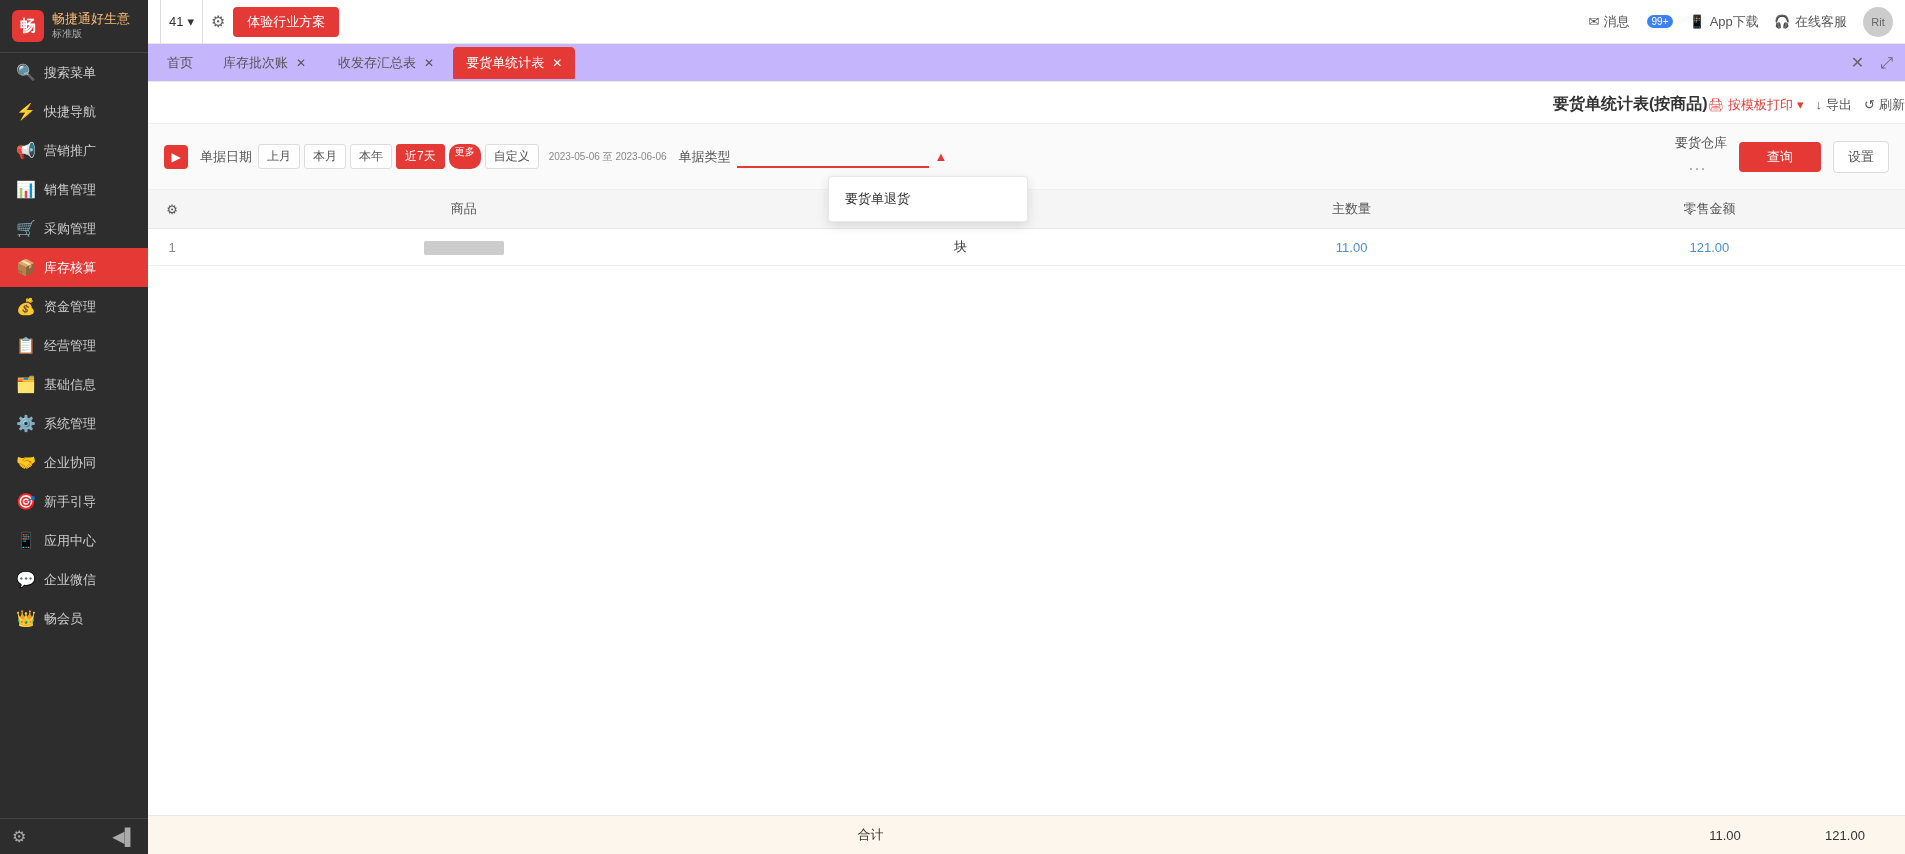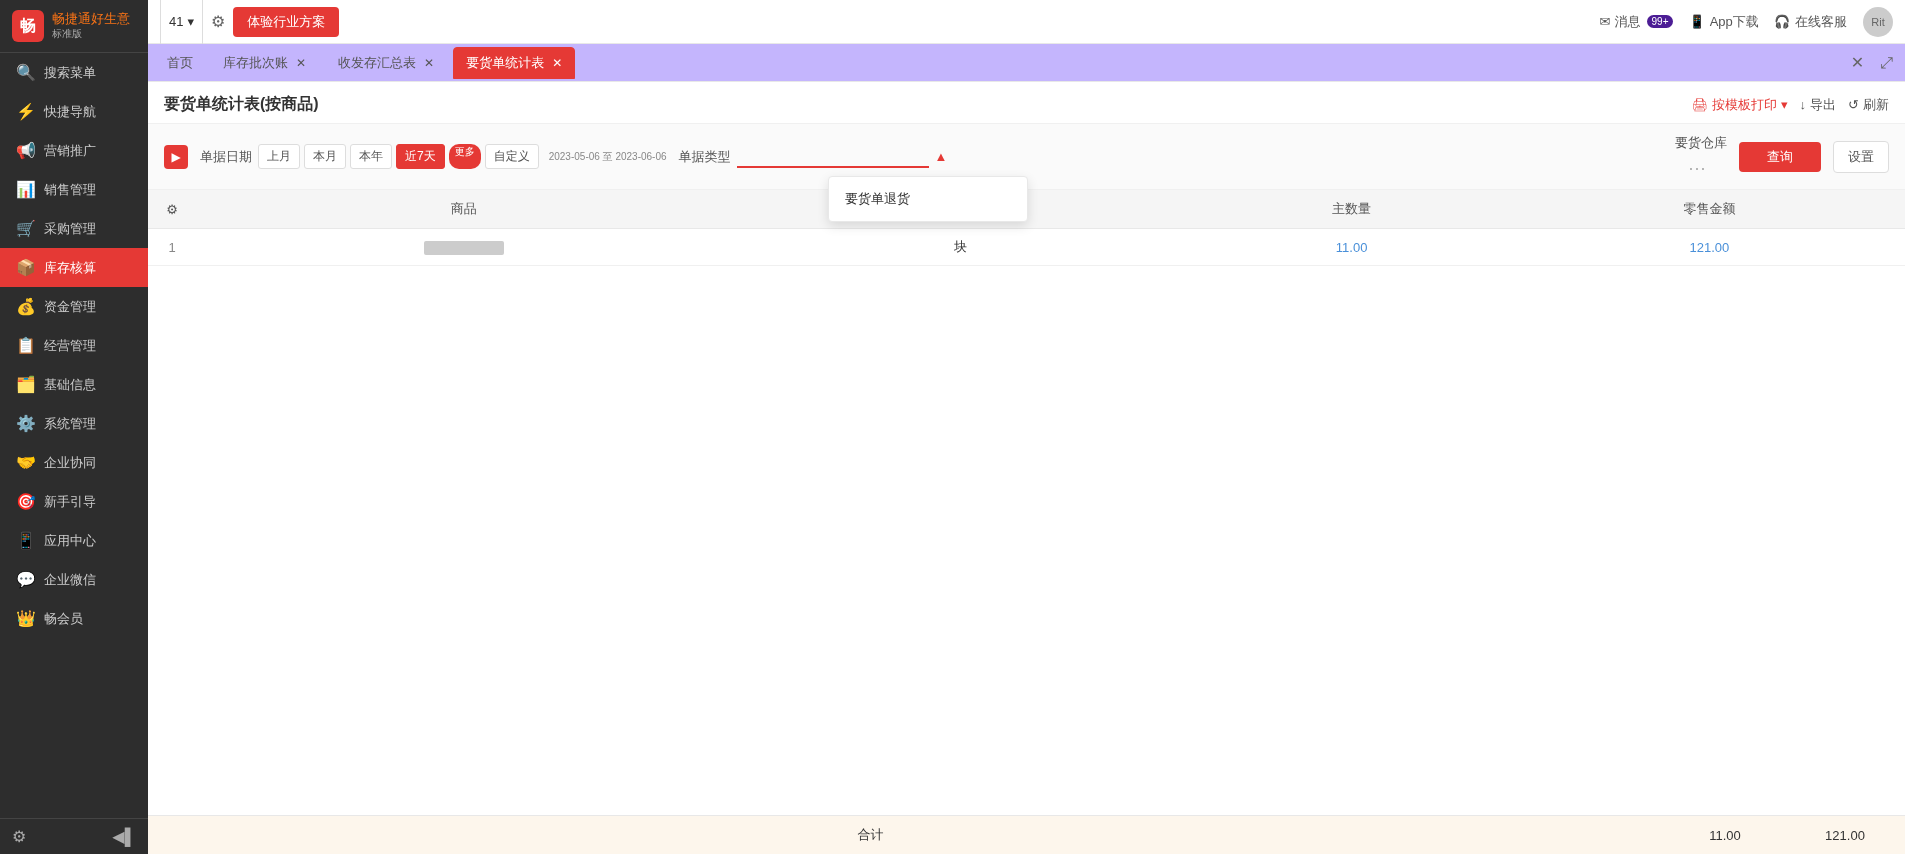--- a/index.html
+++ b/index.html
@@ -22,21 +22,21 @@
       color: #fff;
       gap: 8px;
     }
     .sidebar-logo-icon {
       width: 32px; height: 32px;
       background: #e53935;
       border-radius: 6px;
       display: flex; align-items: center; justify-content: center;
       font-weight: bold; color: #fff; font-size: 16px;
     }
-    .sidebar-logo-text { font-size: 13px; color: #f97316; line-height: 1.3; }
+    .sidebar-logo-text { font-size: 13px; color: #fdba74; line-height: 1.3; }
     .sidebar-logo-sub { font-size: 10px; color: #aaa; }
     .sidebar-scroll { flex: 1; overflow-y: auto; }
     .sidebar-scroll::-webkit-scrollbar { width: 4px; }
     .sidebar-scroll::-webkit-scrollbar-thumb { background: #555; }
     .sidebar-item {
       display: flex; align-items: center; gap: 8px;
       padding: 10px 16px; color: #ccc; cursor: pointer; font-size: 13px;
       transition: background 0.2s;
     }
     .sidebar-item.active { background: #e53935; color: #fff; }
@@ -75,22 +75,22 @@
       background: #e53935; color: #fff;
       border: none; border-radius: 4px;
       padding: 6px 14px; cursor: pointer; font-size: 13px;
     }
     .topbar-right { display: flex; align-items: center; gap: 16px; }
     .topbar-msg, .topbar-app, .topbar-service {
       display: flex; align-items: center; gap: 4px;
       cursor: pointer; color: #555; font-size: 13px;
     }
     .badge {
-      background: #4c1d95; color: #fff;
-      border-radius: 10px; padding: 1px 5px; font-size: 10px; margin-left: 2px;
+      background: #3b82f6; color: #fff;
+      border-radius: 10px; padding: 1px 5px; font-size: 10px; margin-left: 13px;
     }
     .topbar-avatar {
       width: 30px; height: 30px; border-radius: 50%;
       background: #ccc; overflow: hidden;
     }
 
     
     .tabs {
       height: 38px;
       background: #c4b5fd;
@@ -124,22 +124,22 @@
     }
 
     
     .page {
       background: #fff;
       margin: 0;
       height: 100%;
       display: flex; flex-direction: column;
     }
     .page-header {
-      display: flex; align-items: center; justify-content: space-between;
-      padding: 12px 16px 8px;
+      display: flex; align-items: center; justify-content: flex-end;
+      padding: 12px 0 8px;
       border-bottom: 1px solid #f0f0f0;
       flex-shrink: 0;
     }
     .page-title { font-size: 16px; font-weight: bold; color: #333; }
     .page-header-actions { display: flex; align-items: center; gap: 12px; }
     .btn-print { color: #e53935; cursor: pointer; font-size: 13px; display: flex; align-items: center; gap: 4px; }
     .btn-export { color: #555; cursor: pointer; font-size: 13px; display: flex; align-items: center; gap: 4px; }
     .btn-refresh { color: #555; cursor: pointer; font-size: 13px; display: flex; align-items: center; gap: 4px; }
 
     

